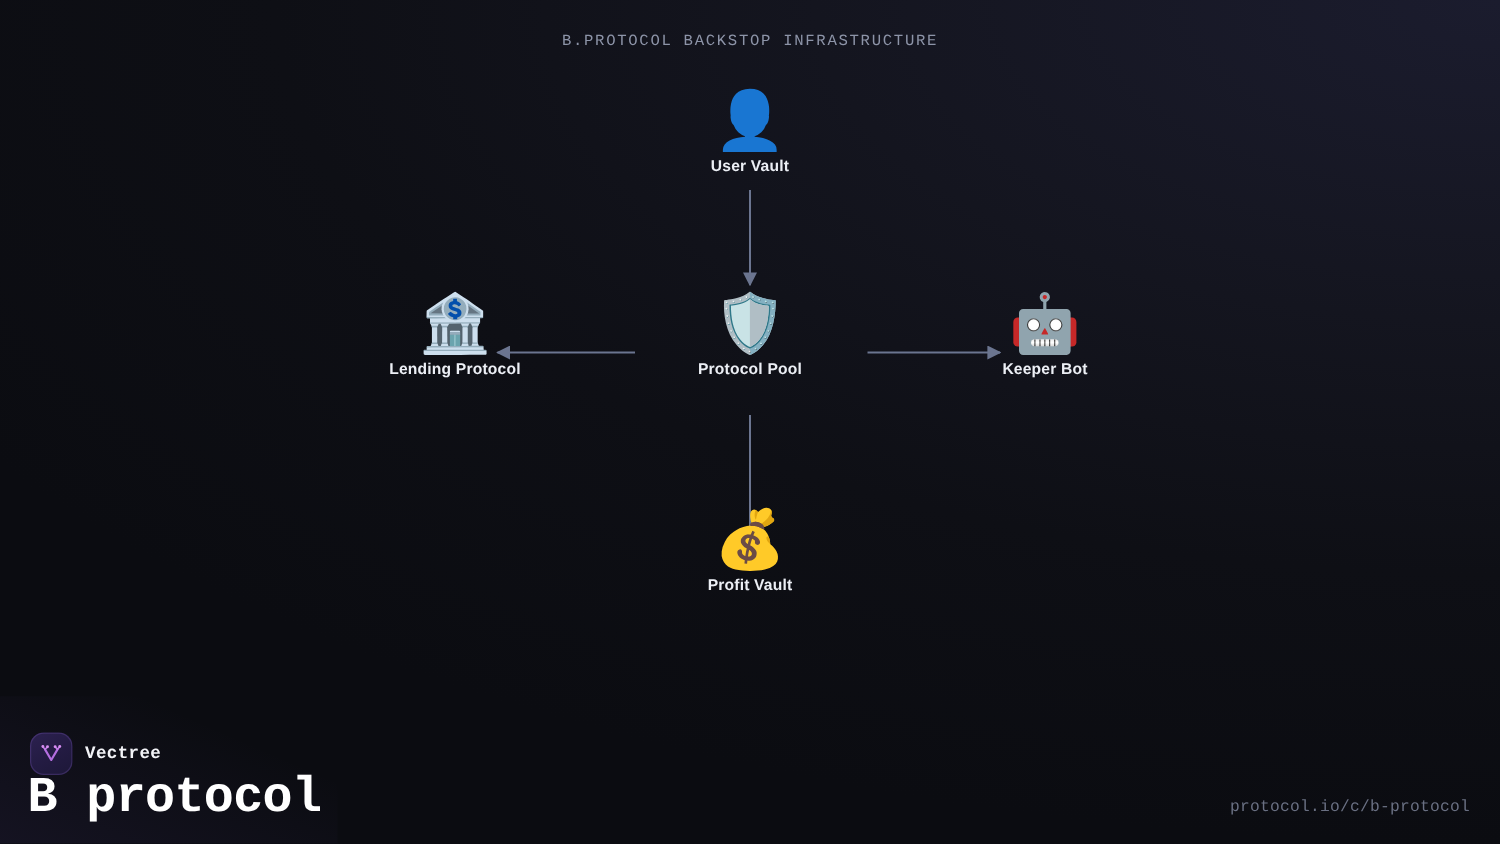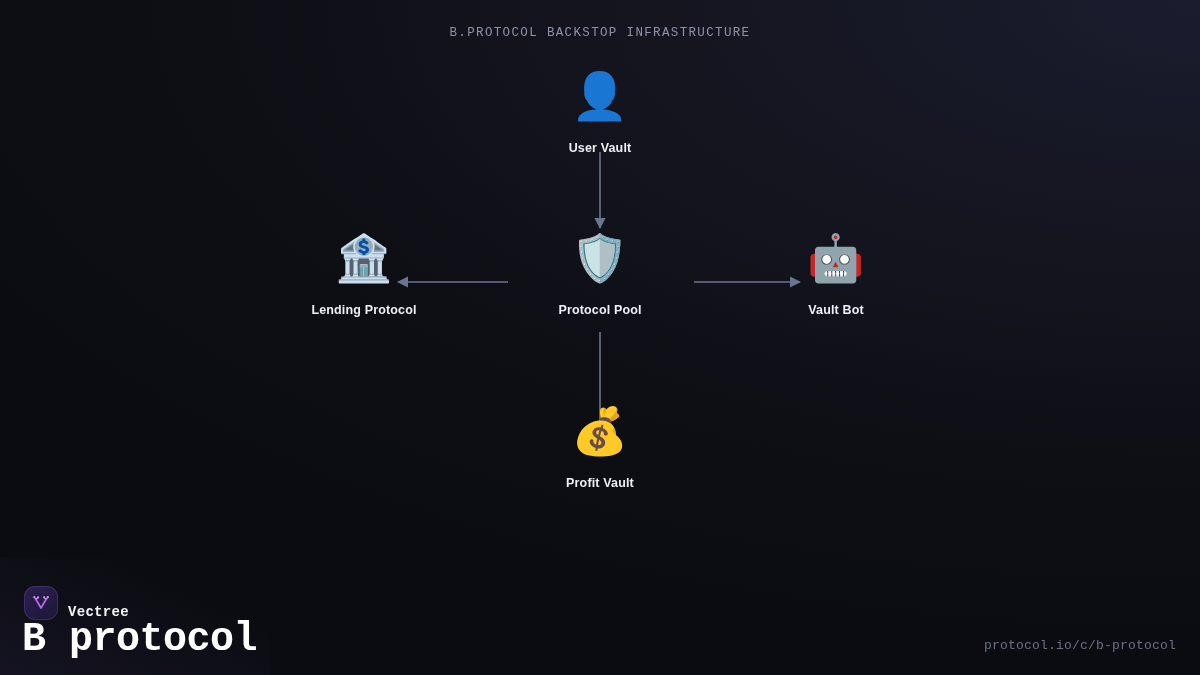--- a/index.html
+++ b/index.html
@@ -57,21 +57,21 @@
     font-size: 46px;
     line-height: 52px;
     height: 52px;
     display: block;
     user-select: none;
   }
   .node-icon.person {
     color: #2080db;
   }
   .node-label {
-    margin-top: 19px;
+    margin-top: 4px;
     font-size: 12.5px;
     font-weight: bold;
     color: #eceff5;
     letter-spacing: .15px;
     white-space: nowrap;
   }
 
   #node-user-vault      { left: 600px; top: 70px; }
   #node-backstop-pool   { left: 600px; top: 232px; }
   #node-lending         { left: 364px; top: 232px; }
@@ -86,21 +86,21 @@
     width: 270px;
     height: 118px;
     background: linear-gradient(to top right, rgba(124,92,210,0.085), rgba(124,92,210,0.0) 72%);
     pointer-events: none;
   }
   .brand {
     position: absolute;
     left: 24px;
     bottom: 55px;
     display: flex;
-    align-items: flex-end;
+    align-items: center;
     gap: 10px;
   }
   .brand-logo {
     width: 34px;
     height: 34px;
     border-radius: 11px;
     background: linear-gradient(150deg, #2c2150 0%, #231b42 55%, #1d1838 100%);
     box-shadow: inset 0 0 0 1px rgba(150,110,225,0.22);
     display: flex;
     align-items: center;
@@ -178,21 +178,21 @@
       <div class="node-label">Protocol Pool</div>
     </div>
 
     <div class="node" id="node-lending">
       <span class="node-icon">🏦</span>
       <div class="node-label">Lending Protocol</div>
     </div>
 
     <div class="node" id="node-keeper">
       <span class="node-icon">🤖</span>
-      <div class="node-label">Vault Bot</div>
+      <div class="node-label">Keeper Bot</div>
     </div>
 
     <div class="node" id="node-profit">
       <span class="node-icon">💰</span>
       <div class="node-label">Profit Vault</div>
     </div>
 
   </div>
 
   <div class="footer-glow"></div>

